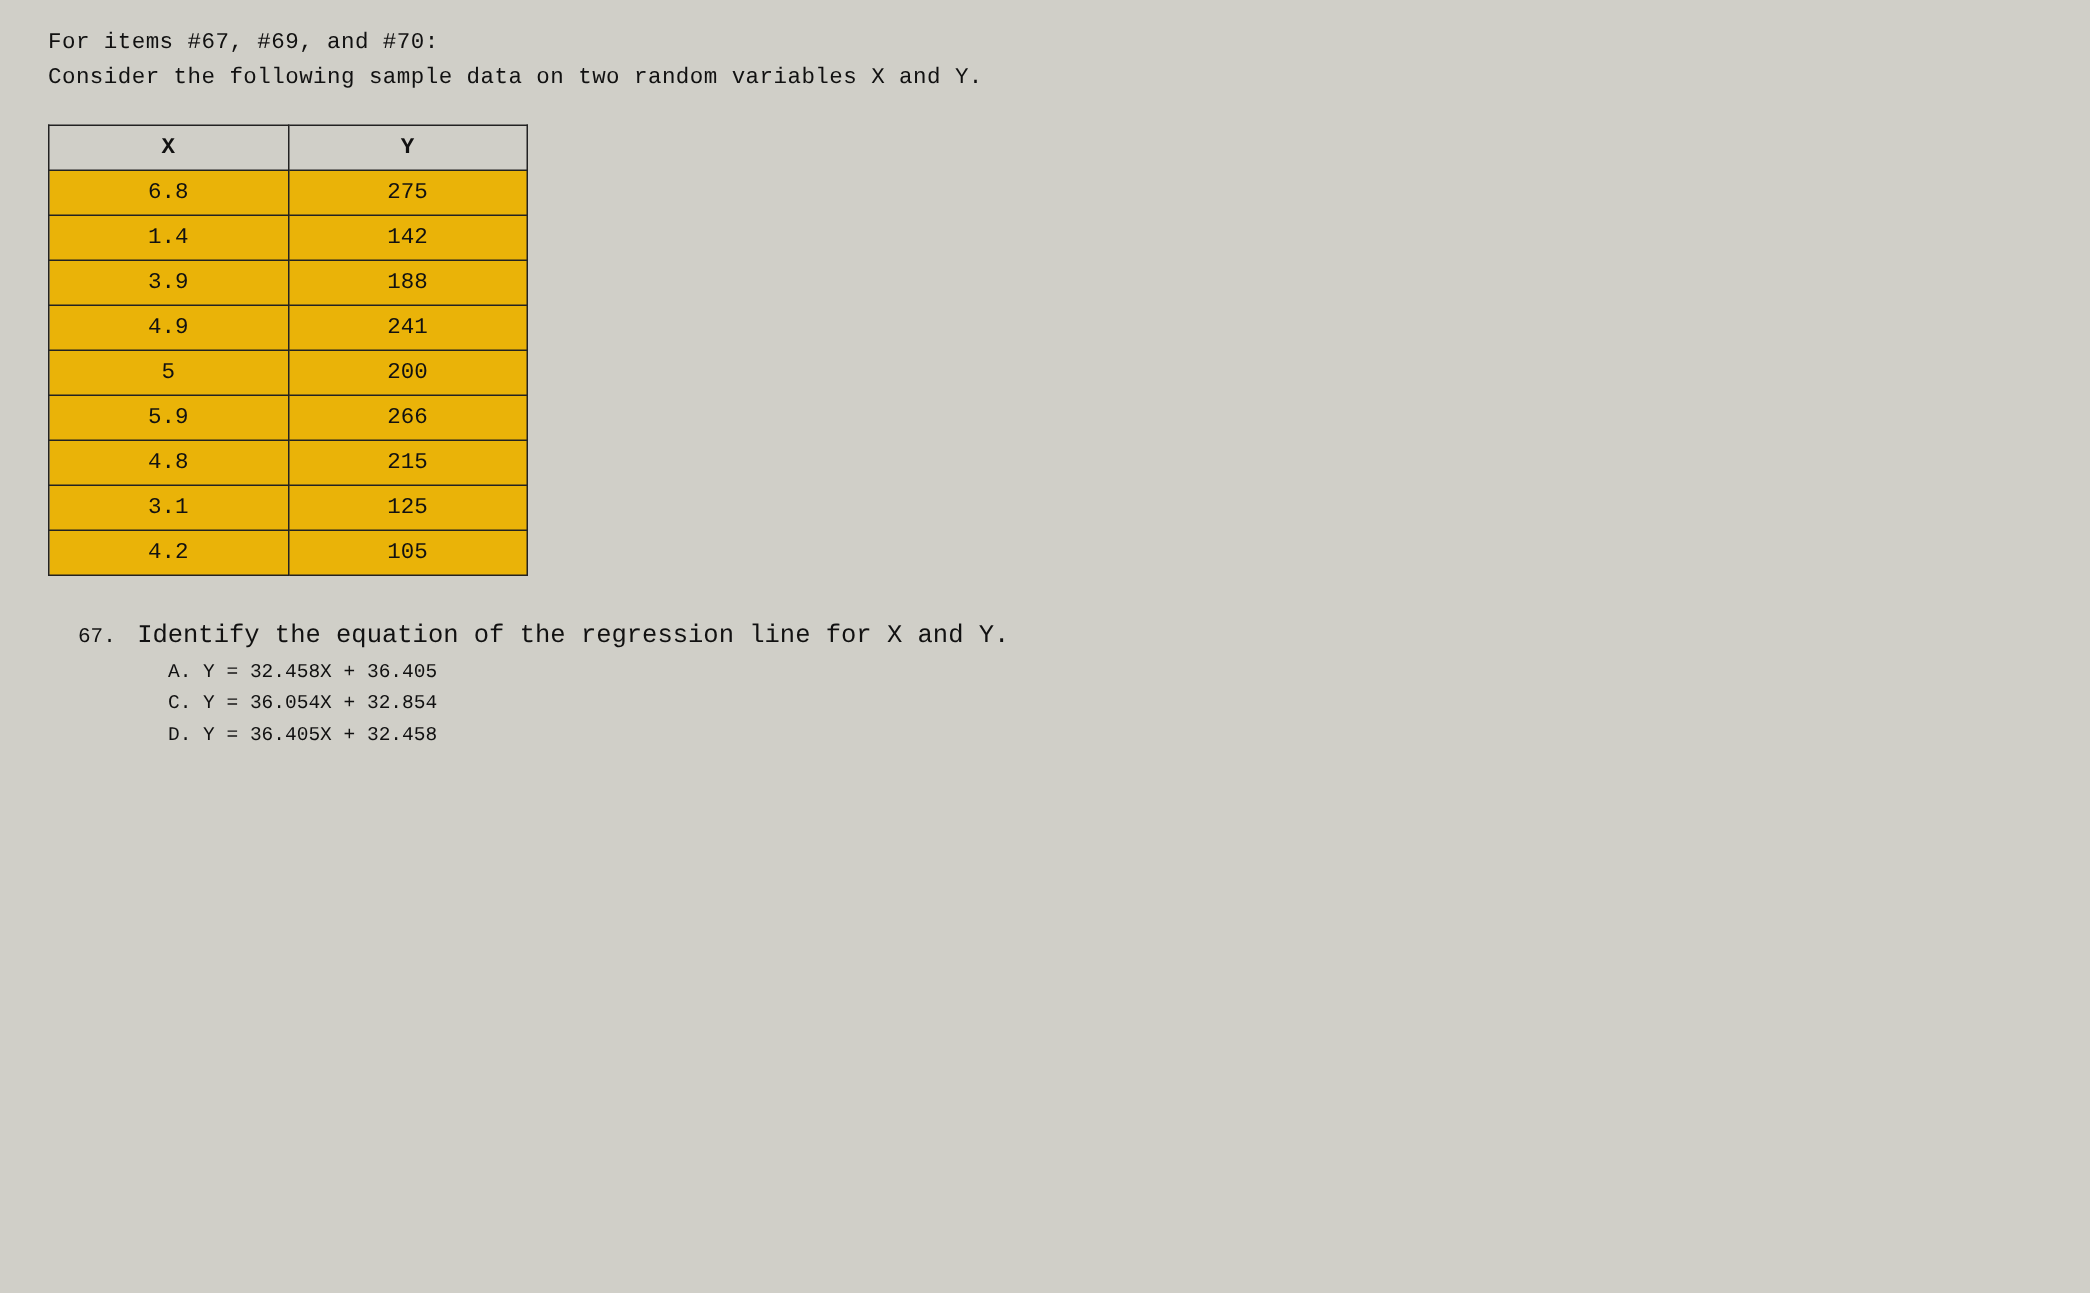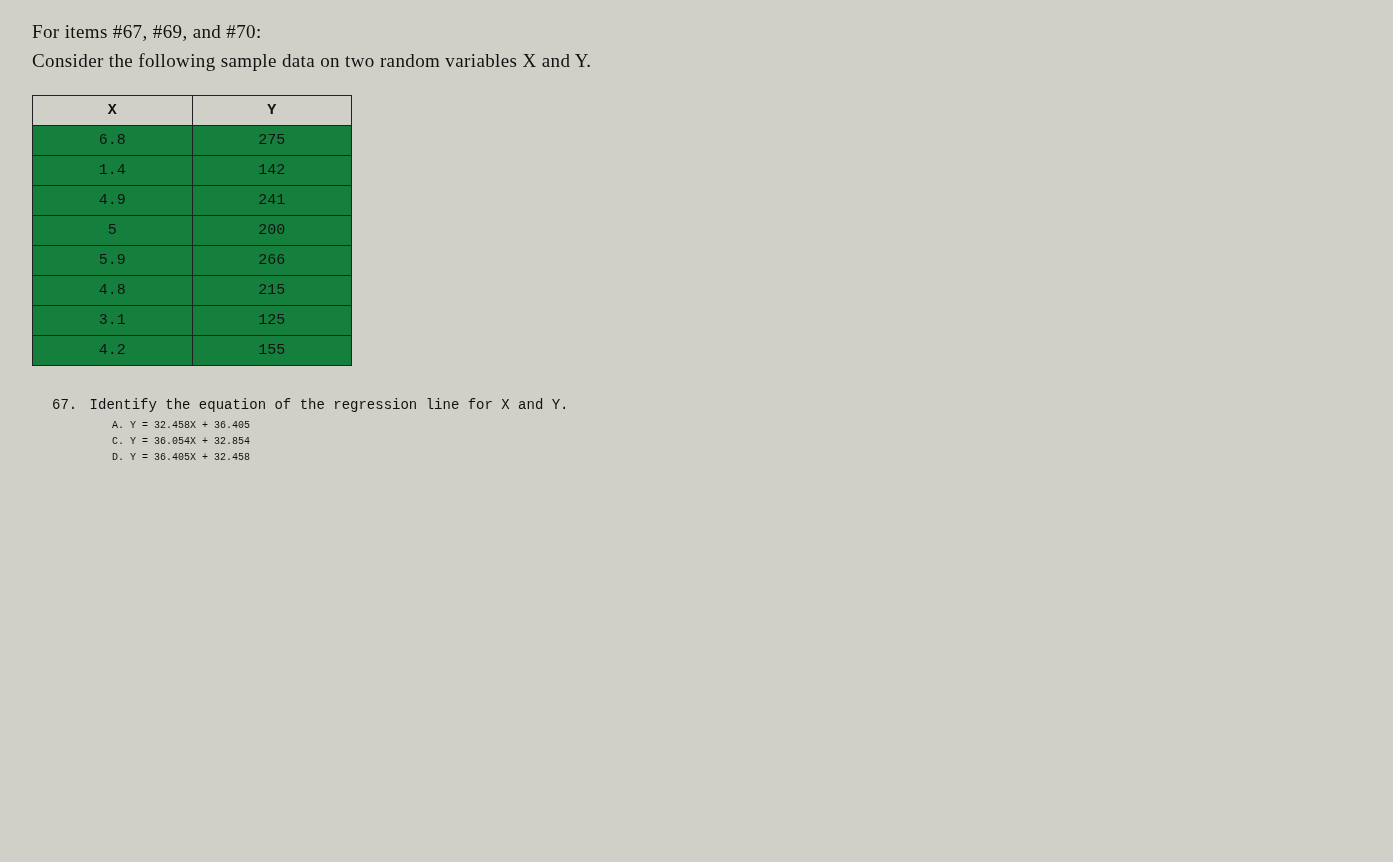--- a/index.html
+++ b/index.html
@@ -23,23 +23,22 @@
       padding: 8px 12px;
     }
 
     .intro-text {
       margin-bottom: 10px;
       line-height: 1.5;
     }
 
     .intro-line {
       display: block;
-      font-size: 19px;
+      font-size: 15px;
       letter-spacing: 0.02em;
-      font-family: Liberation Serif, serif;
     }
 
     .table-container {
       margin: 10px 0 16px 0;
       display: inline-block;
     }
 
     table {
       border-collapse: collapse;
       min-width: 320px;
@@ -52,51 +51,51 @@
       font-family: 'Courier New', Courier, monospace;
       font-size: 15px;
     }
 
     table th {
       font-weight: bold;
       background-color: #d0cfc8;
     }
 
     table td {
-      background-color: #15803d;
+      background-color: #eab308;
     }
 
     .questions-section {
       margin-top: 10px;
       padding-left: 20px;
     }
 
     .question-item {
       margin-bottom: 12px;
     }
 
     .question-number {
       display: inline;
       font-size: 14px;
     }
 
     .question-text {
       display: inline;
-      font-size: 14px;
+      font-size: 17px;
       margin-left: 4px;
     }
 
     .answer-choices {
       margin-top: 4px;
       padding-left: 60px;
     }
 
     .answer-choice {
       display: block;
-      font-size: 10px;
+      font-size: 13px;
       line-height: 1.6;
     }
   </style>
 </head>
 <body>
 
 <div class="page-content">
 
   <div class="intro-text">
     <span class="intro-line">For items #67, #69, and #70:</span>
@@ -114,20 +113,24 @@
       <tbody id="table-body">
       <tr>
             <td>6.8</td>
             <td>275</td>
           </tr>
           <tr>
             <td>1.4</td>
             <td>142</td>
           </tr>
           <tr>
+            <td>3.9</td>
+            <td>188</td>
+          </tr>
+          <tr>
             <td>4.9</td>
             <td>241</td>
           </tr>
           <tr>
             <td>5</td>
             <td>200</td>
           </tr>
           <tr>
             <td>5.9</td>
             <td>266</td>
@@ -135,21 +138,21 @@
           <tr>
             <td>4.8</td>
             <td>215</td>
           </tr>
           <tr>
             <td>3.1</td>
             <td>125</td>
           </tr>
           <tr>
             <td>4.2</td>
-            <td>155</td>
+            <td>105</td>
           </tr>
         </tbody>
     </table>
   </div>
 
   <div class="questions-section">
   <div class="question-item"><span class="question-number">67.</span><span class="question-text">  Identify the equation of the regression line for X and Y.</span><div class="answer-choices">
           <span class="answer-choice">A.  Y = 32.458X + 36.405</span>
           <span class="answer-choice">C.  Y = 36.054X + 32.854</span>
           <span class="answer-choice">D.  Y = 36.405X + 32.458</span>

